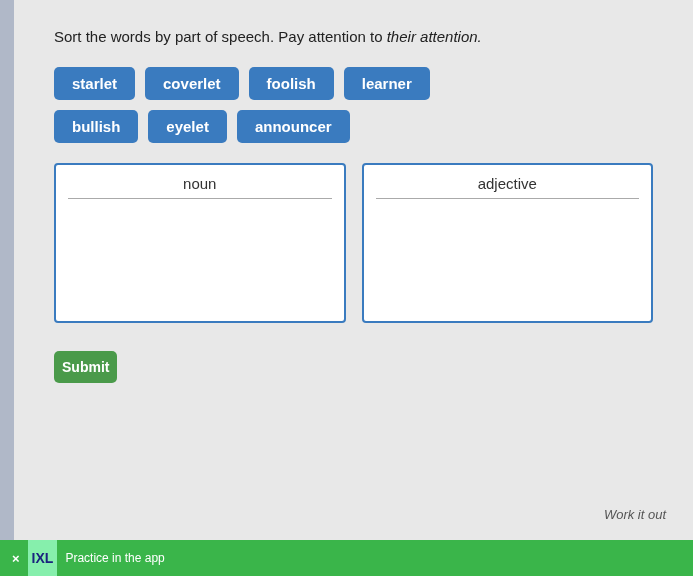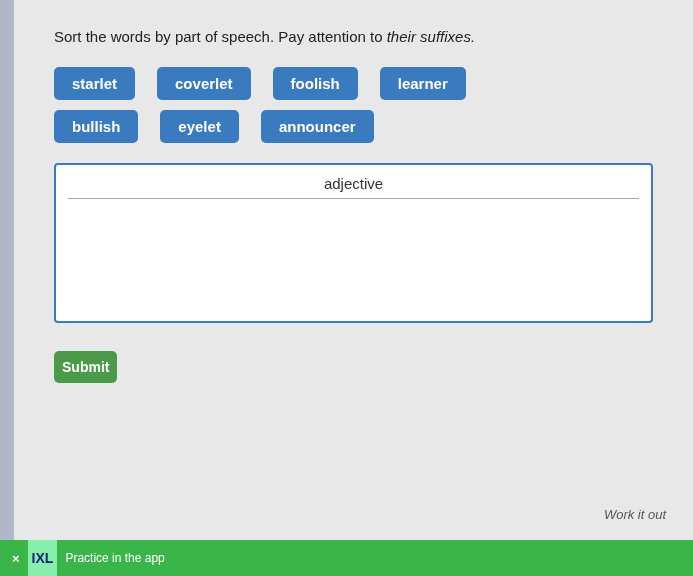--- a/index.html
+++ b/index.html
@@ -29,21 +29,21 @@
       font-weight: 400;
     }
 
     .instruction span {
       font-style: normal;
       font-weight: 500;
     }
 
     .words-row {
       display: flex;
-      gap: 22px;
+      gap: 10px;
       margin-bottom: 10px;
       flex-wrap: wrap;
     }
 
     .word-chip {
       background: #3a7bbf;
       color: white;
       padding: 8px 18px;
       border-radius: 5px;
       font-size: 15px;
@@ -141,37 +141,40 @@
       margin-left: 14px;
     }
   </style>
 </head>
 <body>
 
 <div class="main-content">
   <div class="left-bar"></div>
   <div class="main-inner">
     <p class="instruction">
-      <span>Sort the words by part of speech. Pay attention to </span><em>their suffixes.</em>
+      <span>Sort the words by part of speech. Pay attention to </span><em>their attention.</em>
     </p>
 
     <div class="words-row">
       <div class="word-chip">starlet</div>
       <div class="word-chip">coverlet</div>
       <div class="word-chip">foolish</div>
       <div class="word-chip">learner</div>
     </div>
 
     <div class="words-row">
       <div class="word-chip">bullish</div>
       <div class="word-chip">eyelet</div>
       <div class="word-chip">announcer</div>
     </div>
 
     <div class="sorting-area">
+      <div class="sort-box">
+        <div class="sort-box-header">noun</div>
+      </div>
       <div class="sort-box">
         <div class="sort-box-header">adjective</div>
       </div>
     </div>
 
     <button class="submit-btn">Submit</button>
 
     <div class="work-it-out">Work it out</div>
   </div>
 </div>

